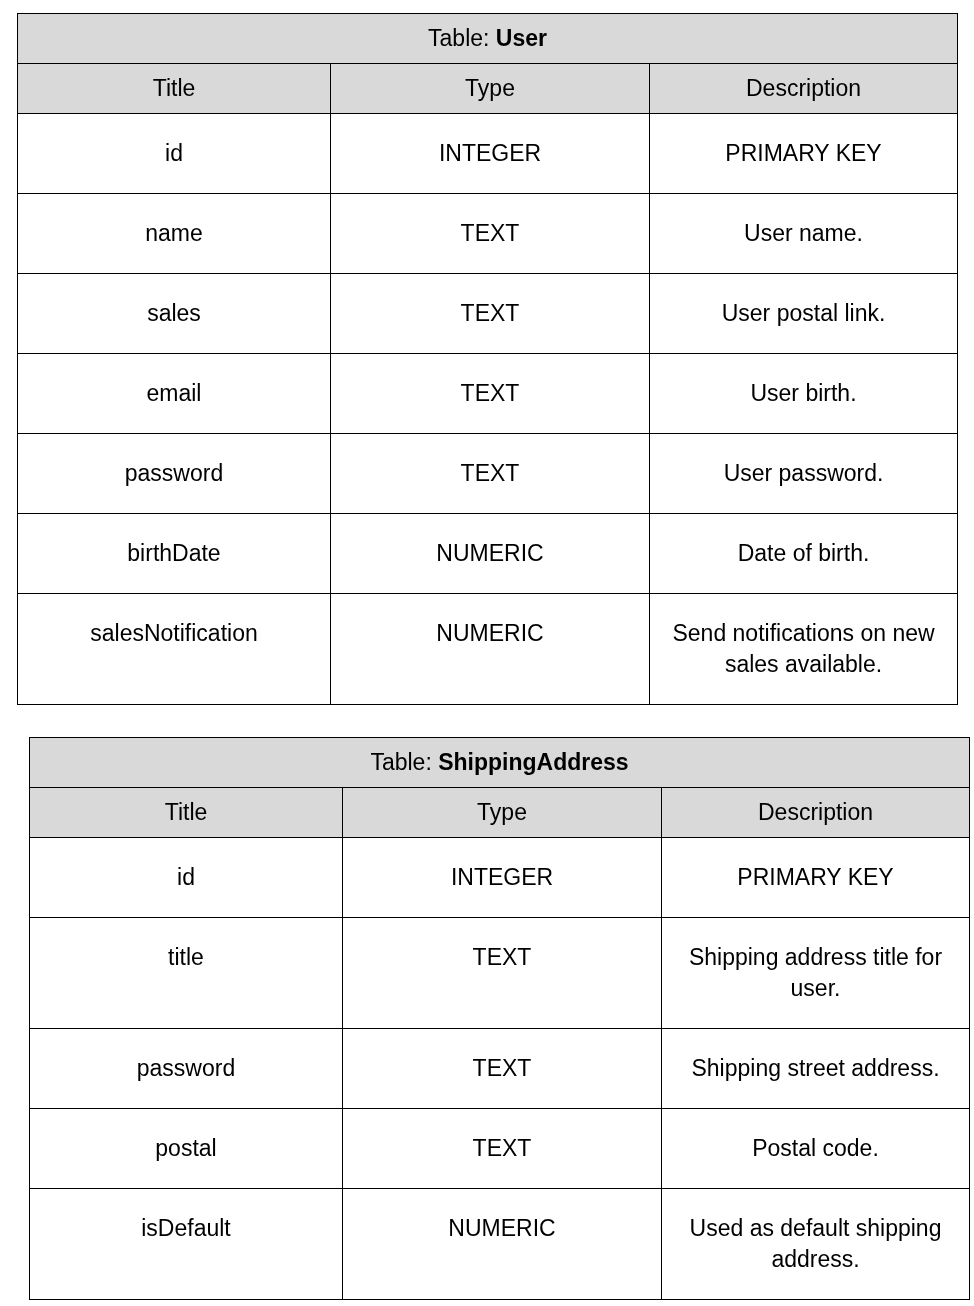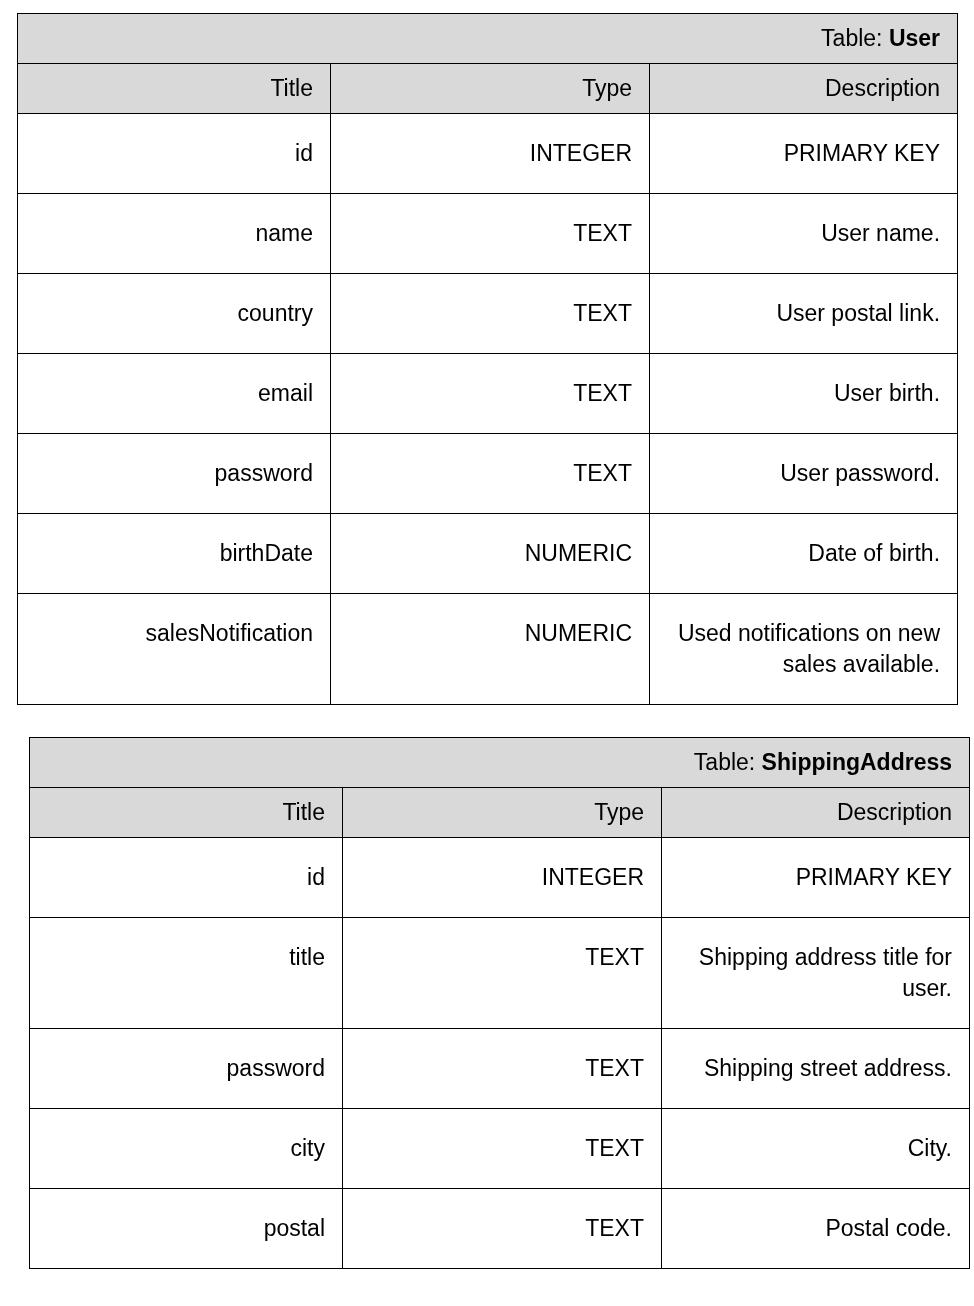--- a/index.html
+++ b/index.html
@@ -21,21 +21,21 @@
     width: 940px;
     margin-left: 17px;
   }
   table.schema-table.first { margin-top: 13px; }
   table.schema-table.second { margin-top: 32px; margin-left: 29px; }
   col.c1 { width: 313px; }
   col.c2 { width: 319px; }
   col.c3 { width: 308px; }
   .schema-table td, .schema-table th {
     border: 1.5px solid var(--border-color, #000000);
-    text-align: right;
+    text-align: center;
     vertical-align: top;
     font-weight: normal;
     padding: 24px 17px;
     overflow: hidden;
   }
   .caption-row td, .header-row th {
     background: var(--header-bg, #d9d9d9);
     padding-top: 9px;
     padding-bottom: 9px;
   }
@@ -65,21 +65,21 @@
         <td>id</td>
         <td>INTEGER</td>
         <td>PRIMARY KEY</td>
       </tr>
       <tr>
         <td>name</td>
         <td>TEXT</td>
         <td>User name.</td>
       </tr>
       <tr>
-        <td>country</td>
+        <td>sales</td>
         <td>TEXT</td>
         <td>User postal link.</td>
       </tr>
       <tr>
         <td>email</td>
         <td>TEXT</td>
         <td>User birth.</td>
       </tr>
       <tr>
         <td>password</td>
@@ -87,21 +87,21 @@
         <td>User password.</td>
       </tr>
       <tr>
         <td>birthDate</td>
         <td>NUMERIC</td>
         <td>Date of birth.</td>
       </tr>
       <tr>
         <td>salesNotification</td>
         <td>NUMERIC</td>
-        <td>Used notifications on new sales available.</td>
+        <td>Send notifications on new sales available.</td>
       </tr>
     </tbody>
 </table>
 
 <table class="schema-table second">
   <colgroup>
       <col class="c1">
       <col class="c2">
       <col class="c3">
     </colgroup>
@@ -125,23 +125,23 @@
         <td>title</td>
         <td>TEXT</td>
         <td>Shipping address title for user.</td>
       </tr>
       <tr>
         <td>password</td>
         <td>TEXT</td>
         <td>Shipping street address.</td>
       </tr>
       <tr>
-        <td>city</td>
-        <td>TEXT</td>
-        <td>City.</td>
-      </tr>
-      <tr>
         <td>postal</td>
         <td>TEXT</td>
         <td>Postal code.</td>
+      </tr>
+      <tr>
+        <td>isDefault</td>
+        <td>NUMERIC</td>
+        <td>Used as default shipping address.</td>
       </tr>
     </tbody>
 </table>
 
 </body></html>

